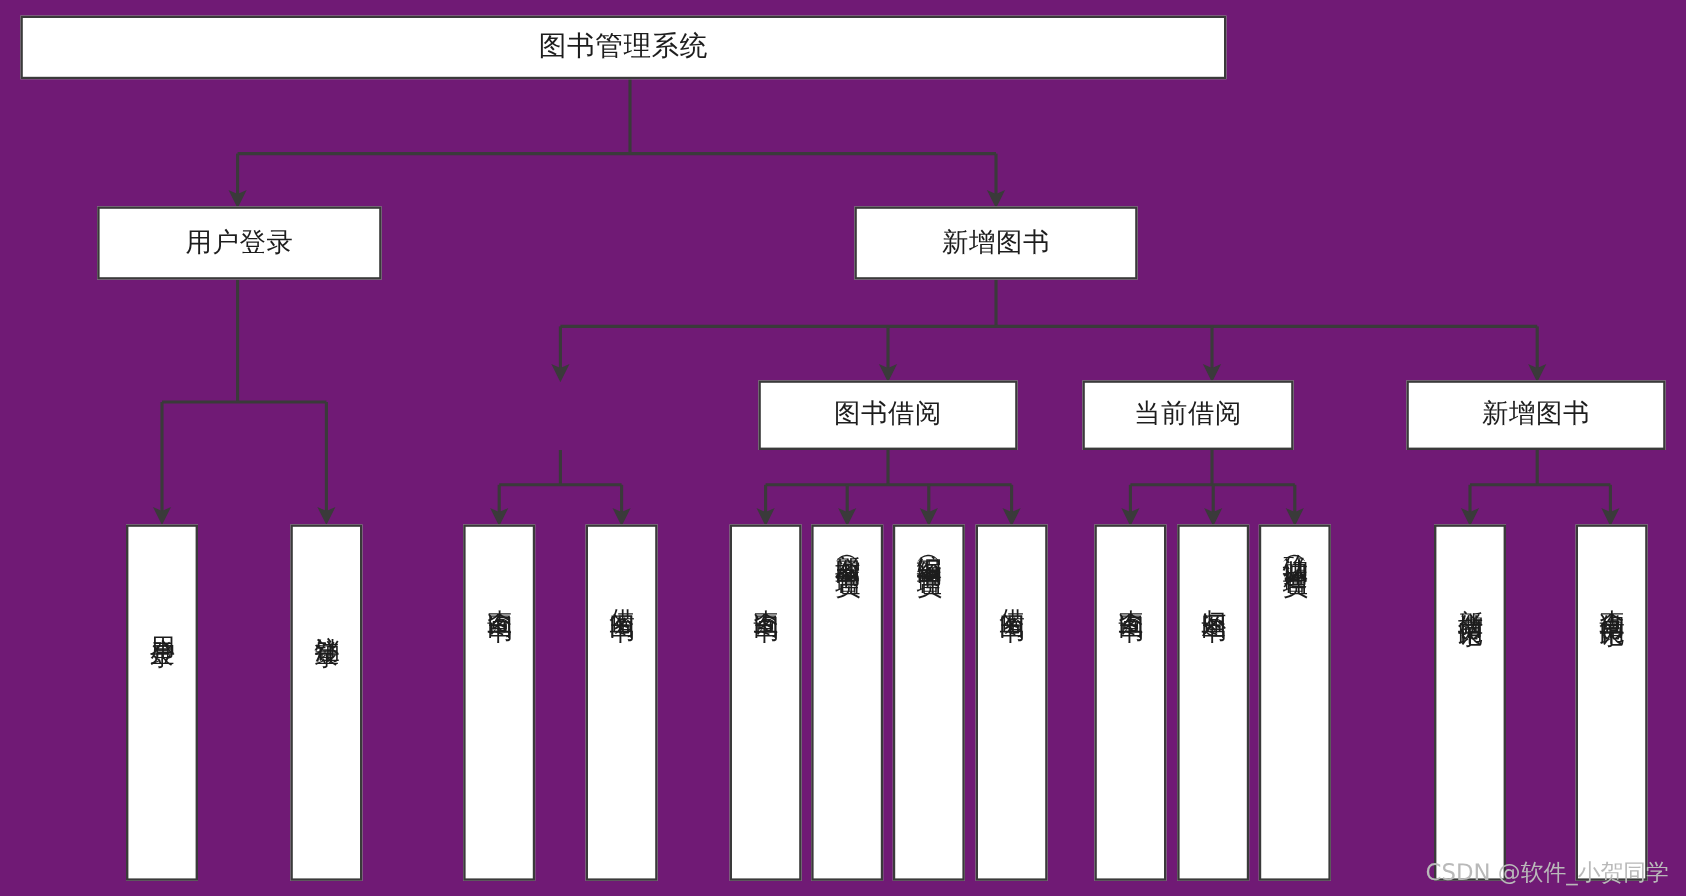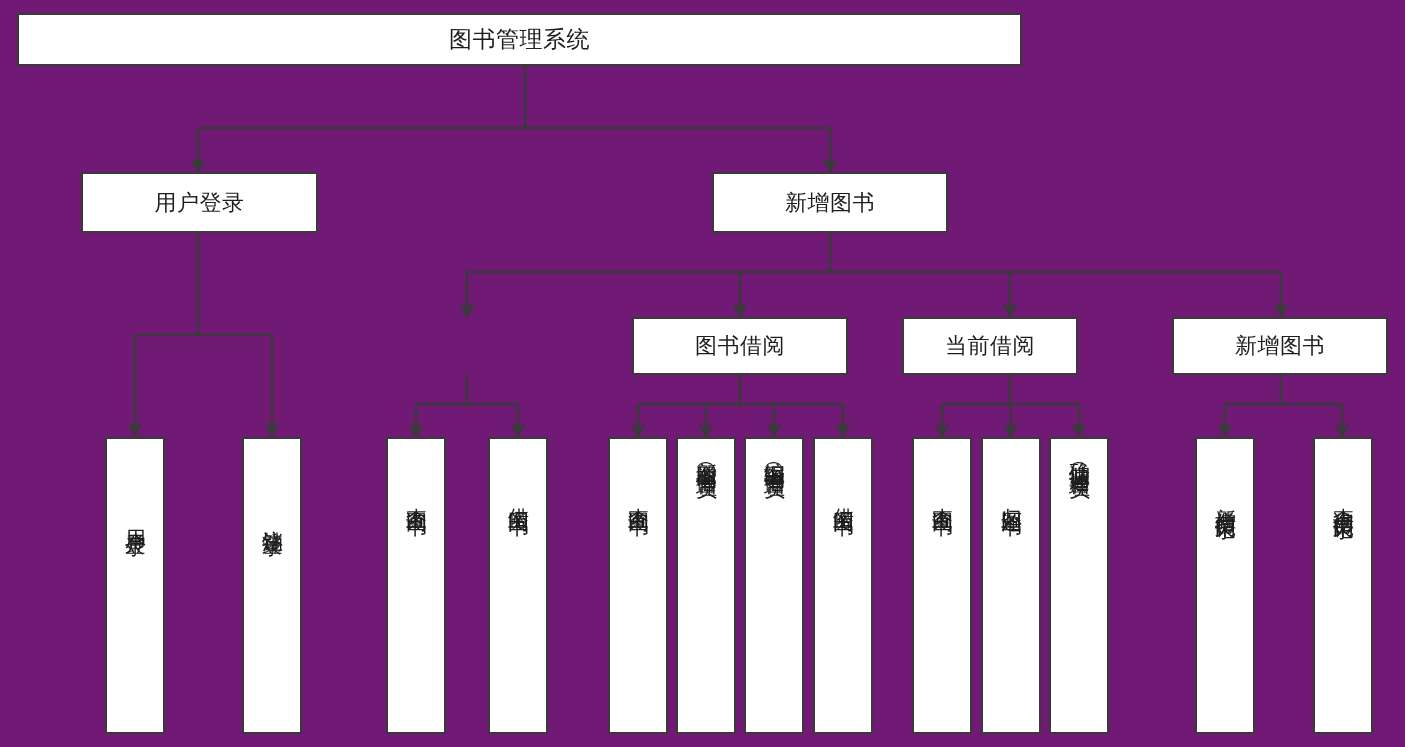--- a/index.html
+++ b/index.html
@@ -202,14 +202,15 @@
     <span class="node-label">确认归还（管理员）</span>
   </div>
 
   <div class="node vert mid-text" style="left:1195px; top:437px; width:60px; height:297px;">
     <span class="node-label">新增借阅记录</span>
   </div>
   <div class="node vert mid-text" style="left:1313px; top:437px; width:60px; height:297px;">
     <span class="node-label">查询借阅记录</span>
   </div>
 
+  <div class="watermark">CSDN @软件_小贺同学</div>
 
 </div>
 
 </body></html>

